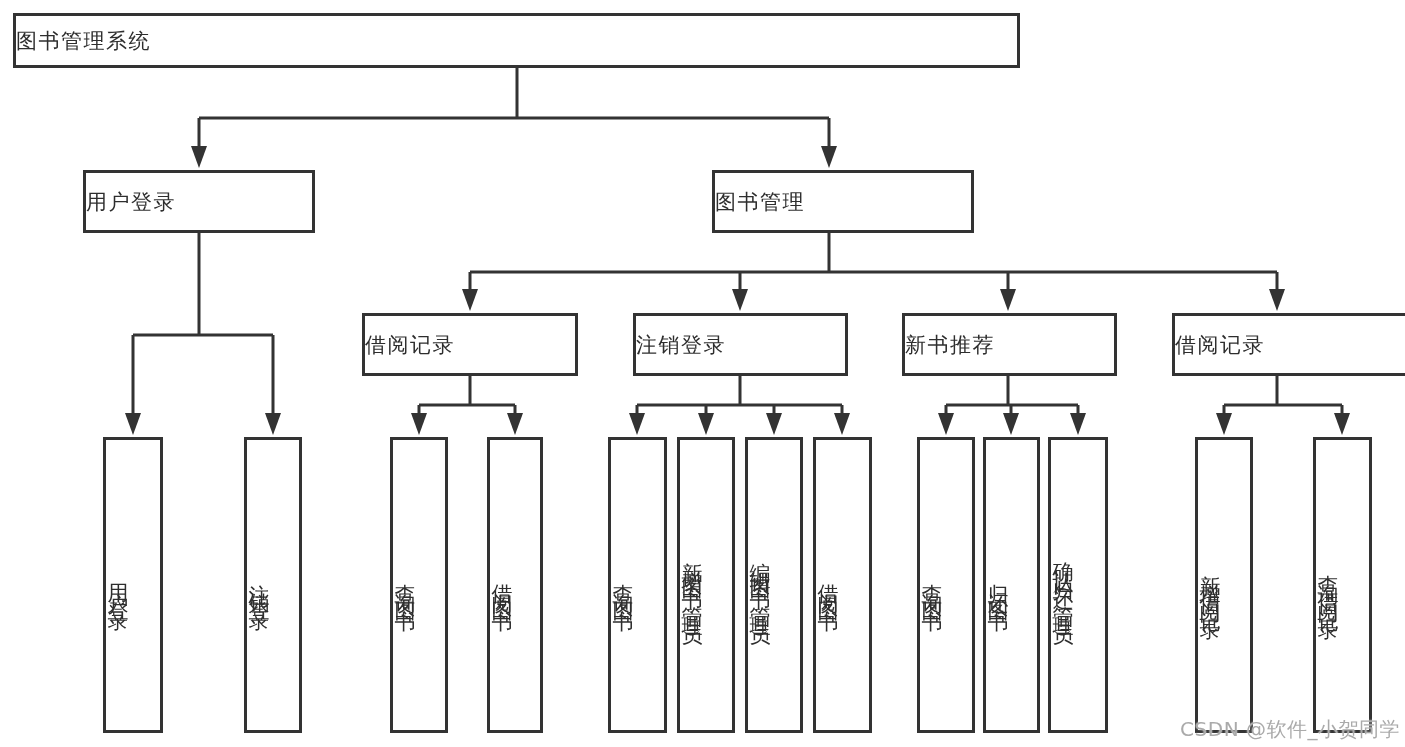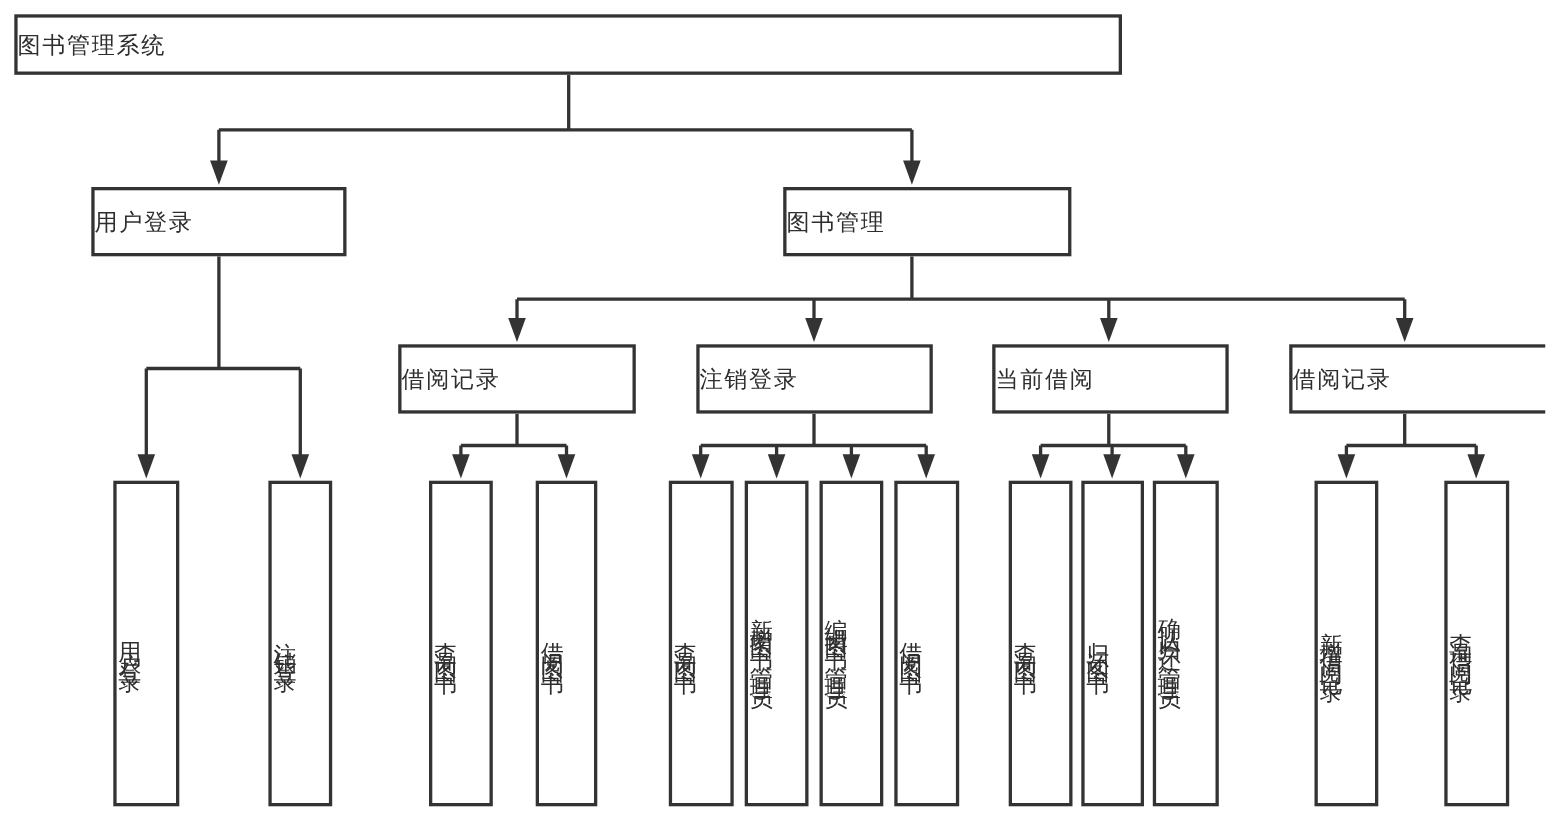--- a/index.html
+++ b/index.html
@@ -100,21 +100,21 @@
     <span>图书管理</span>
   </div>
 
   <div class="box h-box" style="left:362px;top:313px;width:216px;height:63px">
     <span>借阅记录</span>
   </div>
   <div class="box h-box" style="left:633px;top:313px;width:215px;height:63px">
     <span>注销登录</span>
   </div>
   <div class="box h-box" style="left:902px;top:313px;width:215px;height:63px">
-    <span>当前借阅</span>
+    <span>新书推荐</span>
   </div>
   <div class="box h-box" style="left:1172px;top:313px;width:259px;height:63px">
     <span>借阅记录</span>
   </div>
 
   <div class="box v-box" style="left:103px;top:437px;width:60px;height:296px">
     <span class="vtext">用户登录</span>
   </div>
   <div class="box v-box" style="left:244px;top:437px;width:58px;height:296px">
     <span class="vtext">注销登录</span>
@@ -150,14 +150,15 @@
     <span class="vtext">确认归还（管理员）</span>
   </div>
 
   <div class="box v-box" style="left:1195px;top:437px;width:58px;height:296px">
     <span class="vtext">新增借阅记录</span>
   </div>
   <div class="box v-box" style="left:1313px;top:437px;width:59px;height:296px">
     <span class="vtext">查询借阅记录</span>
   </div>
 
+  <div class="watermark">CSDN @软件_小贺同学</div>
 
 </div>
 
 </body></html>

